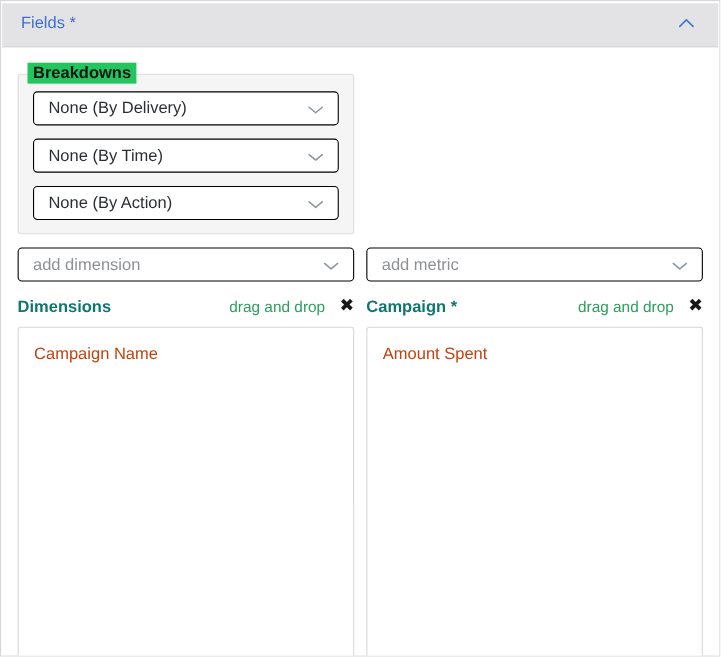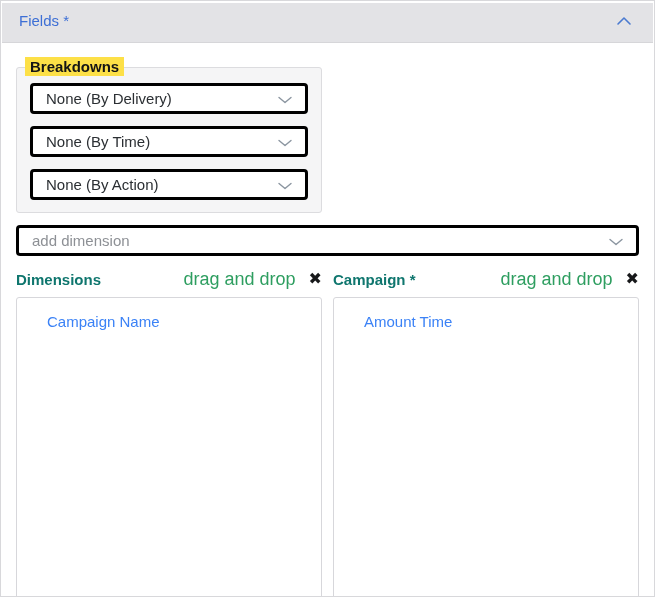--- a/index.html
+++ b/index.html
@@ -36,31 +36,31 @@
     width: 306px;
     margin-top: 24px;
     background: #f5f5f6;
     border: 1px solid #dcdcdf;
     border-radius: 3px;
     padding: 15px 13px 7px 13px;
   }
   .legend {
     position: absolute;
     top: -11px; left: 8px;
-    background: #fde047;
+    background: #22c55e;
     padding: 0 5px;
     font-size: 15px;
     font-weight: 700;
     color: #151515;
     line-height: 19px;
   }
   .select {
     height: 31px;
     background: #ffffff;
-    border: 3px solid #000000;
+    border: 1px solid #000000;
     border-radius: 4px;
     display: flex;
     align-items: center;
     justify-content: space-between;
     padding: 0 13px;
     font-size: 15px;
     color: #2b2f33;
     cursor: pointer;
   }
   .fieldset .select { margin-bottom: 12px; }
@@ -72,21 +72,21 @@
   .add-row .select { flex: 1; }
   
   .cols-head { display: flex; gap: 11px; margin-top: 12px; }
   .col-head {
     flex: 1;
     display: flex;
     align-items: center;
     height: 22px;
   }
   .col-title { font-size: 15px; font-weight: 700; color: #0f766e; }
-  .col-hint { margin-left: auto; font-size: 18px; color: #2e9e60; }
+  .col-hint { margin-left: auto; font-size: 14px; color: #2e9e60; }
   .remove-x {
     margin-left: 13px;
     font-size: 16px;
     font-weight: 700;
     color: #17181a;
     line-height: 16px;
     cursor: pointer;
   }
   
   .panels { display: flex; gap: 11px; margin-top: 7px; }
@@ -94,25 +94,24 @@
     flex: 1;
     height: 303px;
     background: #ffffff;
     border: 1px solid #d7d7db;
     border-radius: 3px;
     padding: 14px 14px;
     overflow: hidden;
   }
   .list-item {
     font-size: 15px;
-    color: #3b82f6;
+    color: #c2410c;
     line-height: 20px;
     margin-bottom: 16px;
     cursor: grab;
-    margin-left: 16px;
   }
 </style>
 </head>
 <body>
 
 <div class="container">
 
   <div class="header">
     <span class="header-title">Fields *</span>
     <span class="collapse-icon">
@@ -157,38 +156,46 @@
 
     <div class="add-row">
       <div class="select placeholder">
         <span>add dimension</span>
         <span class="arrow">
           <svg width="14" height="8" viewBox="0 0 14 8">
               <polyline points="1,1.5 7,6.5 13,1.5" fill="none" stroke="#8b95a0" stroke-width="1.4" stroke-linecap="round" stroke-linejoin="round"></polyline>
             </svg>
         </span>
       </div>
+      <div class="select placeholder">
+        <span>add metric</span>
+        <span class="arrow">
+          <svg width="14" height="8" viewBox="0 0 14 8">
+              <polyline points="1,1.5 7,6.5 13,1.5" fill="none" stroke="#8b95a0" stroke-width="1.4" stroke-linecap="round" stroke-linejoin="round"></polyline>
+            </svg>
+        </span>
+      </div>
     </div>
 
     <div class="cols-head">
       <div class="col-head">
         <span class="col-title">Dimensions</span>
         <span class="col-hint">drag and drop</span>
         <span class="remove-x">✖</span>
       </div>
       <div class="col-head">
         <span class="col-title">Campaign *</span>
         <span class="col-hint">drag and drop</span>
         <span class="remove-x">✖</span>
       </div>
     </div>
 
     <div class="panels">
       <div class="panel">
           <div class="list-item">Campaign Name</div>
         </div>
       <div class="panel">
-          <div class="list-item">Amount Time</div>
+          <div class="list-item">Amount Spent</div>
         </div>
     </div>
 
   </div>
 </div>
 
 </body></html>

